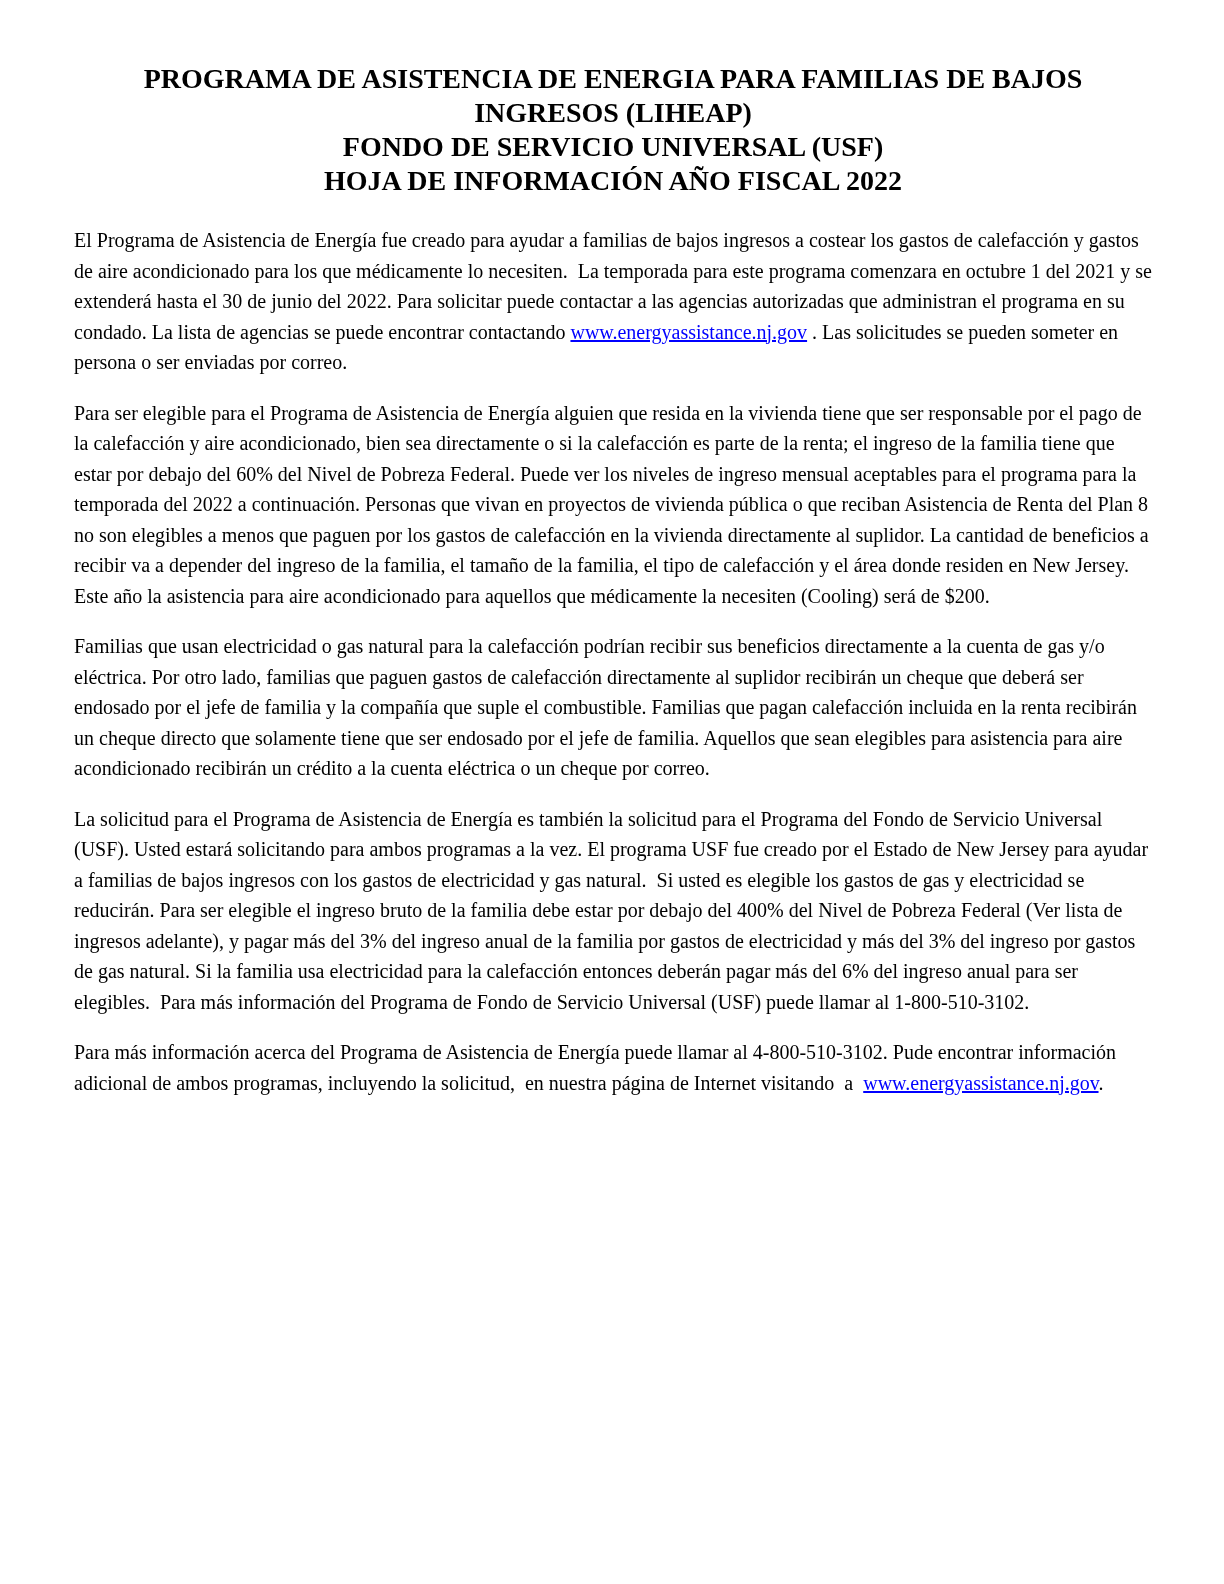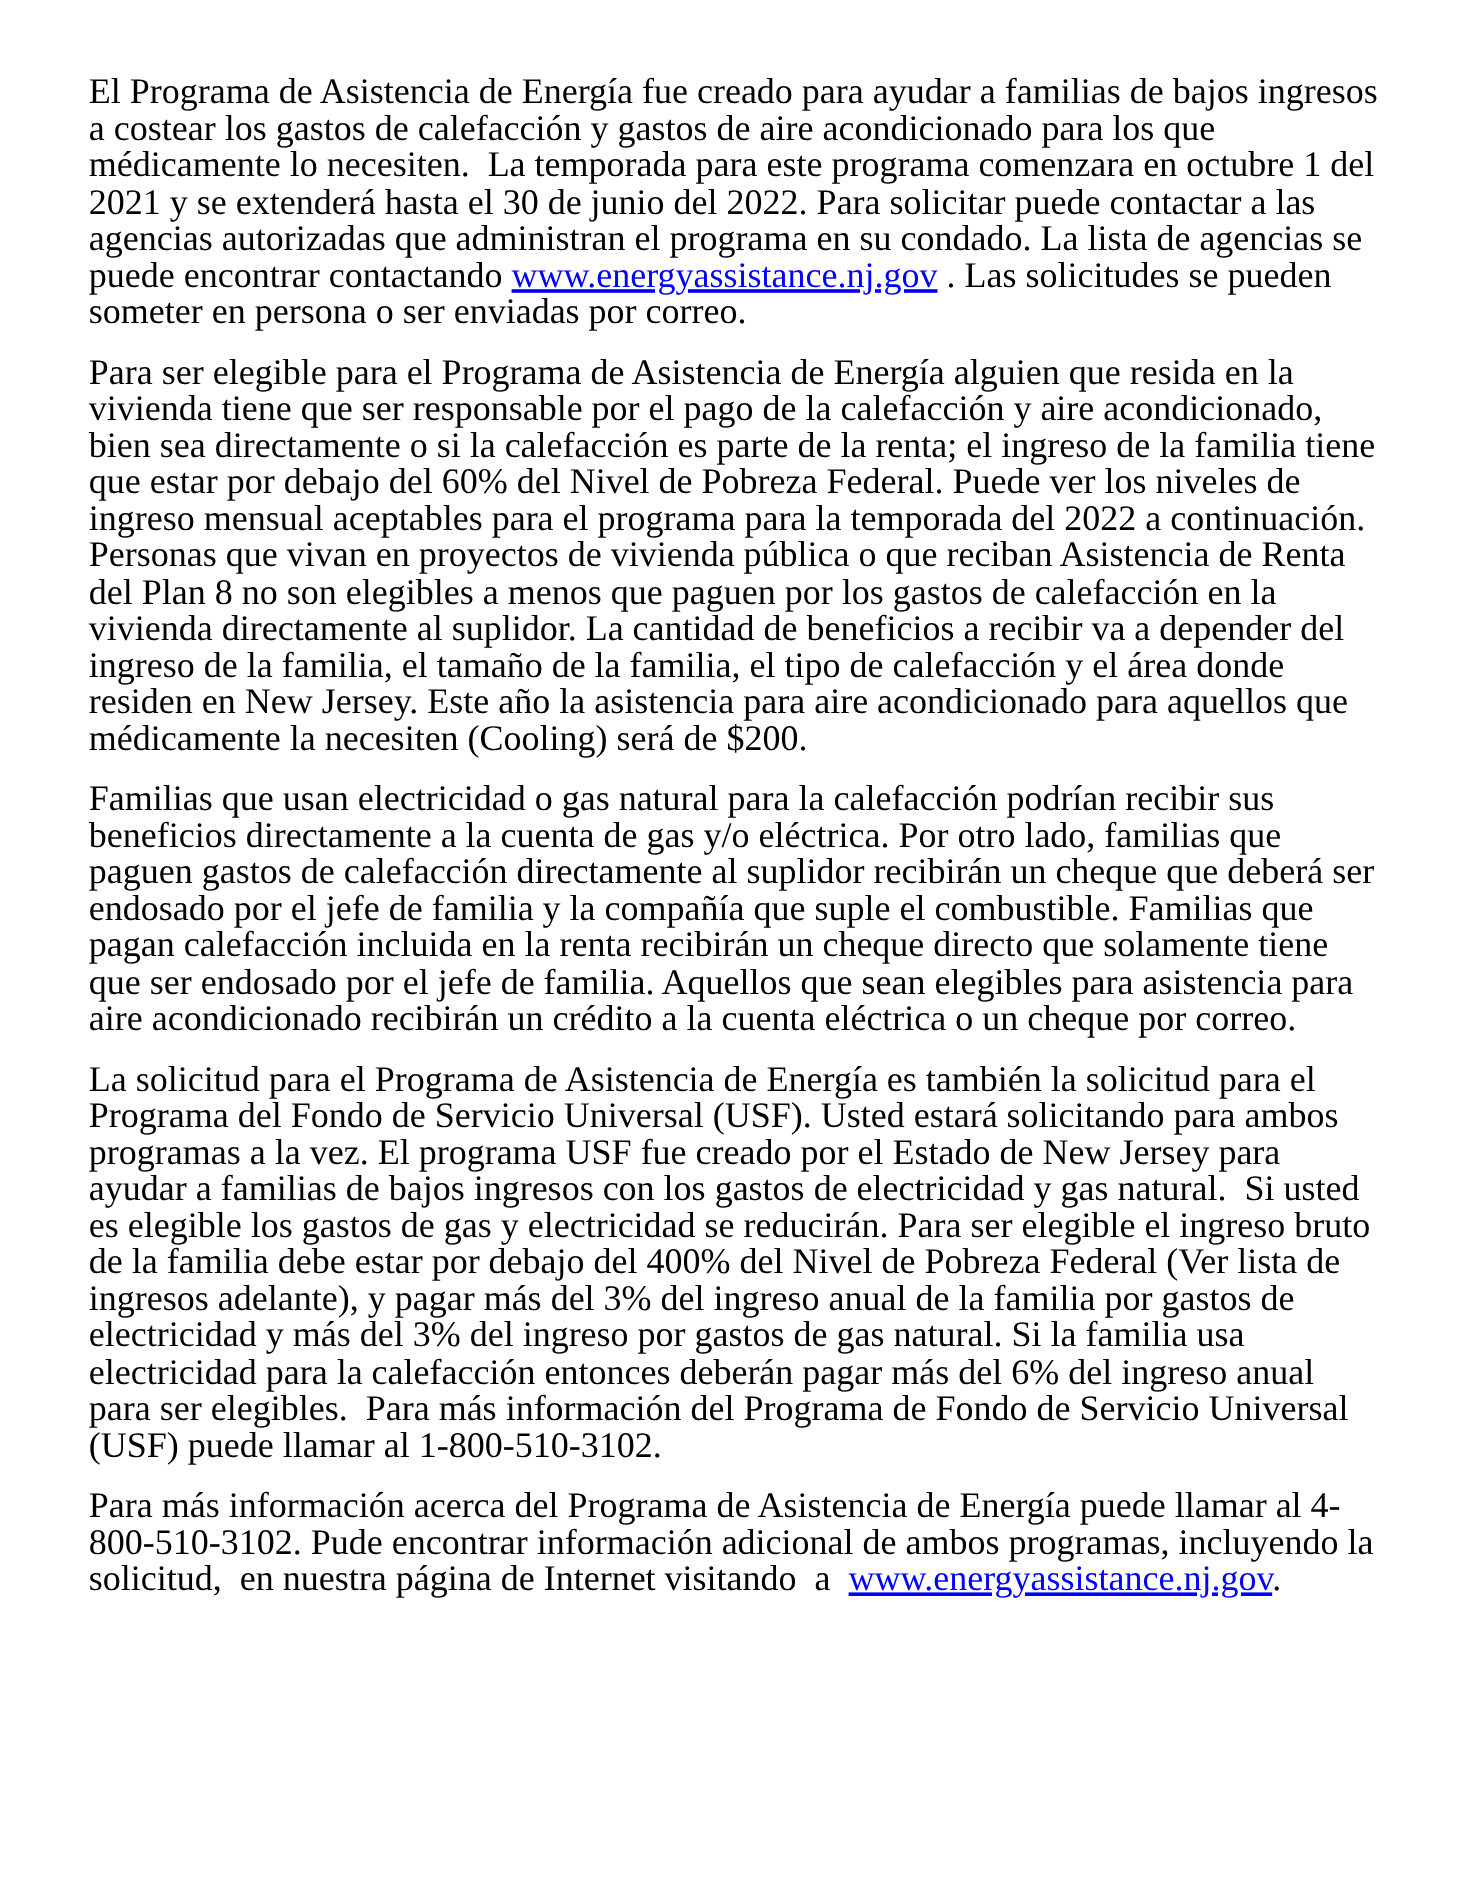--- a/index.html
+++ b/index.html
@@ -23,38 +23,44 @@
     text-align: center;
     margin: 0 20px 27px 20px;
   }
   .title-line {
     font-weight: bold;
     font-size: 28px;
     line-height: 34px;
     white-space: pre-wrap;
   }
   p.body-par {
-    font-size: 30px;
+    font-size: 20px;
     line-height: 30.5px;
     margin: 0 0 20px 0;
     text-align: left;
     white-space: pre-wrap;
   }
   .doc-link {
     color: #0000FF;
     text-decoration: underline;
     cursor: pointer;
   }
 </style>
 </head>
 <body>
 
 <div class="page">
   <div class="content">
 
+    <div class="title-block">
+      <div class="title-line">PROGRAMA DE ASISTENCIA DE ENERGIA PARA FAMILIAS DE BAJOS</div>
+      <div class="title-line">INGRESOS (LIHEAP)</div>
+      <div class="title-line">FONDO DE SERVICIO UNIVERSAL (USF)</div>
+      <div class="title-line">HOJA DE INFORMACIÓN AÑO FISCAL 2022</div>
+    </div>
 
     <p class="body-par"><span>El Programa de Asistencia de Energía fue creado para ayudar a familias de bajos ingresos a costear los gastos de calefacción y gastos de aire acondicionado para los que médicamente lo necesiten.  La temporada para este programa comenzara en octubre 1 del 2021 y se extenderá hasta el 30 de junio del 2022. Para solicitar puede contactar a las agencias autorizadas que administran el programa en su condado. La lista de agencias se puede encontrar contactando </span><a class="doc-link">www.energyassistance.nj.gov</a><span> . Las solicitudes se pueden someter en persona o ser enviadas por correo.</span></p>
 
     <p class="body-par"><span>Para ser elegible para el Programa de Asistencia de Energía alguien que resida en la vivienda tiene que ser responsable por el pago de la calefacción y aire acondicionado, bien sea directamente o si la calefacción es parte de la renta; el ingreso de la familia tiene que estar por debajo del 60% del Nivel de Pobreza Federal. Puede ver los niveles de ingreso mensual aceptables para el programa para la temporada del 2022 a continuación. Personas que vivan en proyectos de vivienda pública o que reciban Asistencia de Renta del Plan 8 no son elegibles a menos que paguen por los gastos de calefacción en la vivienda directamente al suplidor. La cantidad de beneficios a recibir va a depender del ingreso de la familia, el tamaño de la familia, el tipo de calefacción y el área donde residen en New Jersey. Este año la asistencia para aire acondicionado para aquellos que médicamente la necesiten (Cooling) será de $200.</span></p>
 
     <p class="body-par"><span>Familias que usan electricidad o gas natural para la calefacción podrían recibir sus beneficios directamente a la cuenta de gas y/o eléctrica. Por otro lado, familias que paguen gastos de calefacción directamente al suplidor recibirán un cheque que deberá ser endosado por el jefe de familia y la compañía que suple el combustible. Familias que pagan calefacción incluida en la renta recibirán un cheque directo que solamente tiene que ser endosado por el jefe de familia. Aquellos que sean elegibles para asistencia para aire acondicionado recibirán un crédito a la cuenta eléctrica o un cheque por correo.</span></p>
 
     <p class="body-par"><span>La solicitud para el Programa de Asistencia de Energía es también la solicitud para el Programa del Fondo de Servicio Universal (USF). Usted estará solicitando para ambos programas a la vez. El programa USF fue creado por el Estado de New Jersey para ayudar a familias de bajos ingresos con los gastos de electricidad y gas natural.  Si usted es elegible los gastos de gas y electricidad se reducirán. Para ser elegible el ingreso bruto de la familia debe estar por debajo del 400% del Nivel de Pobreza Federal (Ver lista de ingresos adelante), y pagar más del 3% del ingreso anual de la familia por gastos de electricidad y más del 3% del ingreso por gastos de gas natural. Si la familia usa electricidad para la calefacción entonces deberán pagar más del 6% del ingreso anual para ser elegibles.  Para más información del Programa de Fondo de Servicio Universal (USF) puede llamar al 1-800-510-3102.</span></p>
 
     <p class="body-par"><span>Para más información acerca del Programa de Asistencia de Energía puede llamar al 4-800-510-3102. Pude encontrar información adicional de ambos programas, incluyendo la solicitud,  en nuestra página de Internet visitando  a  </span><a class="doc-link">www.energyassistance.nj.gov</a><span>.</span></p>

